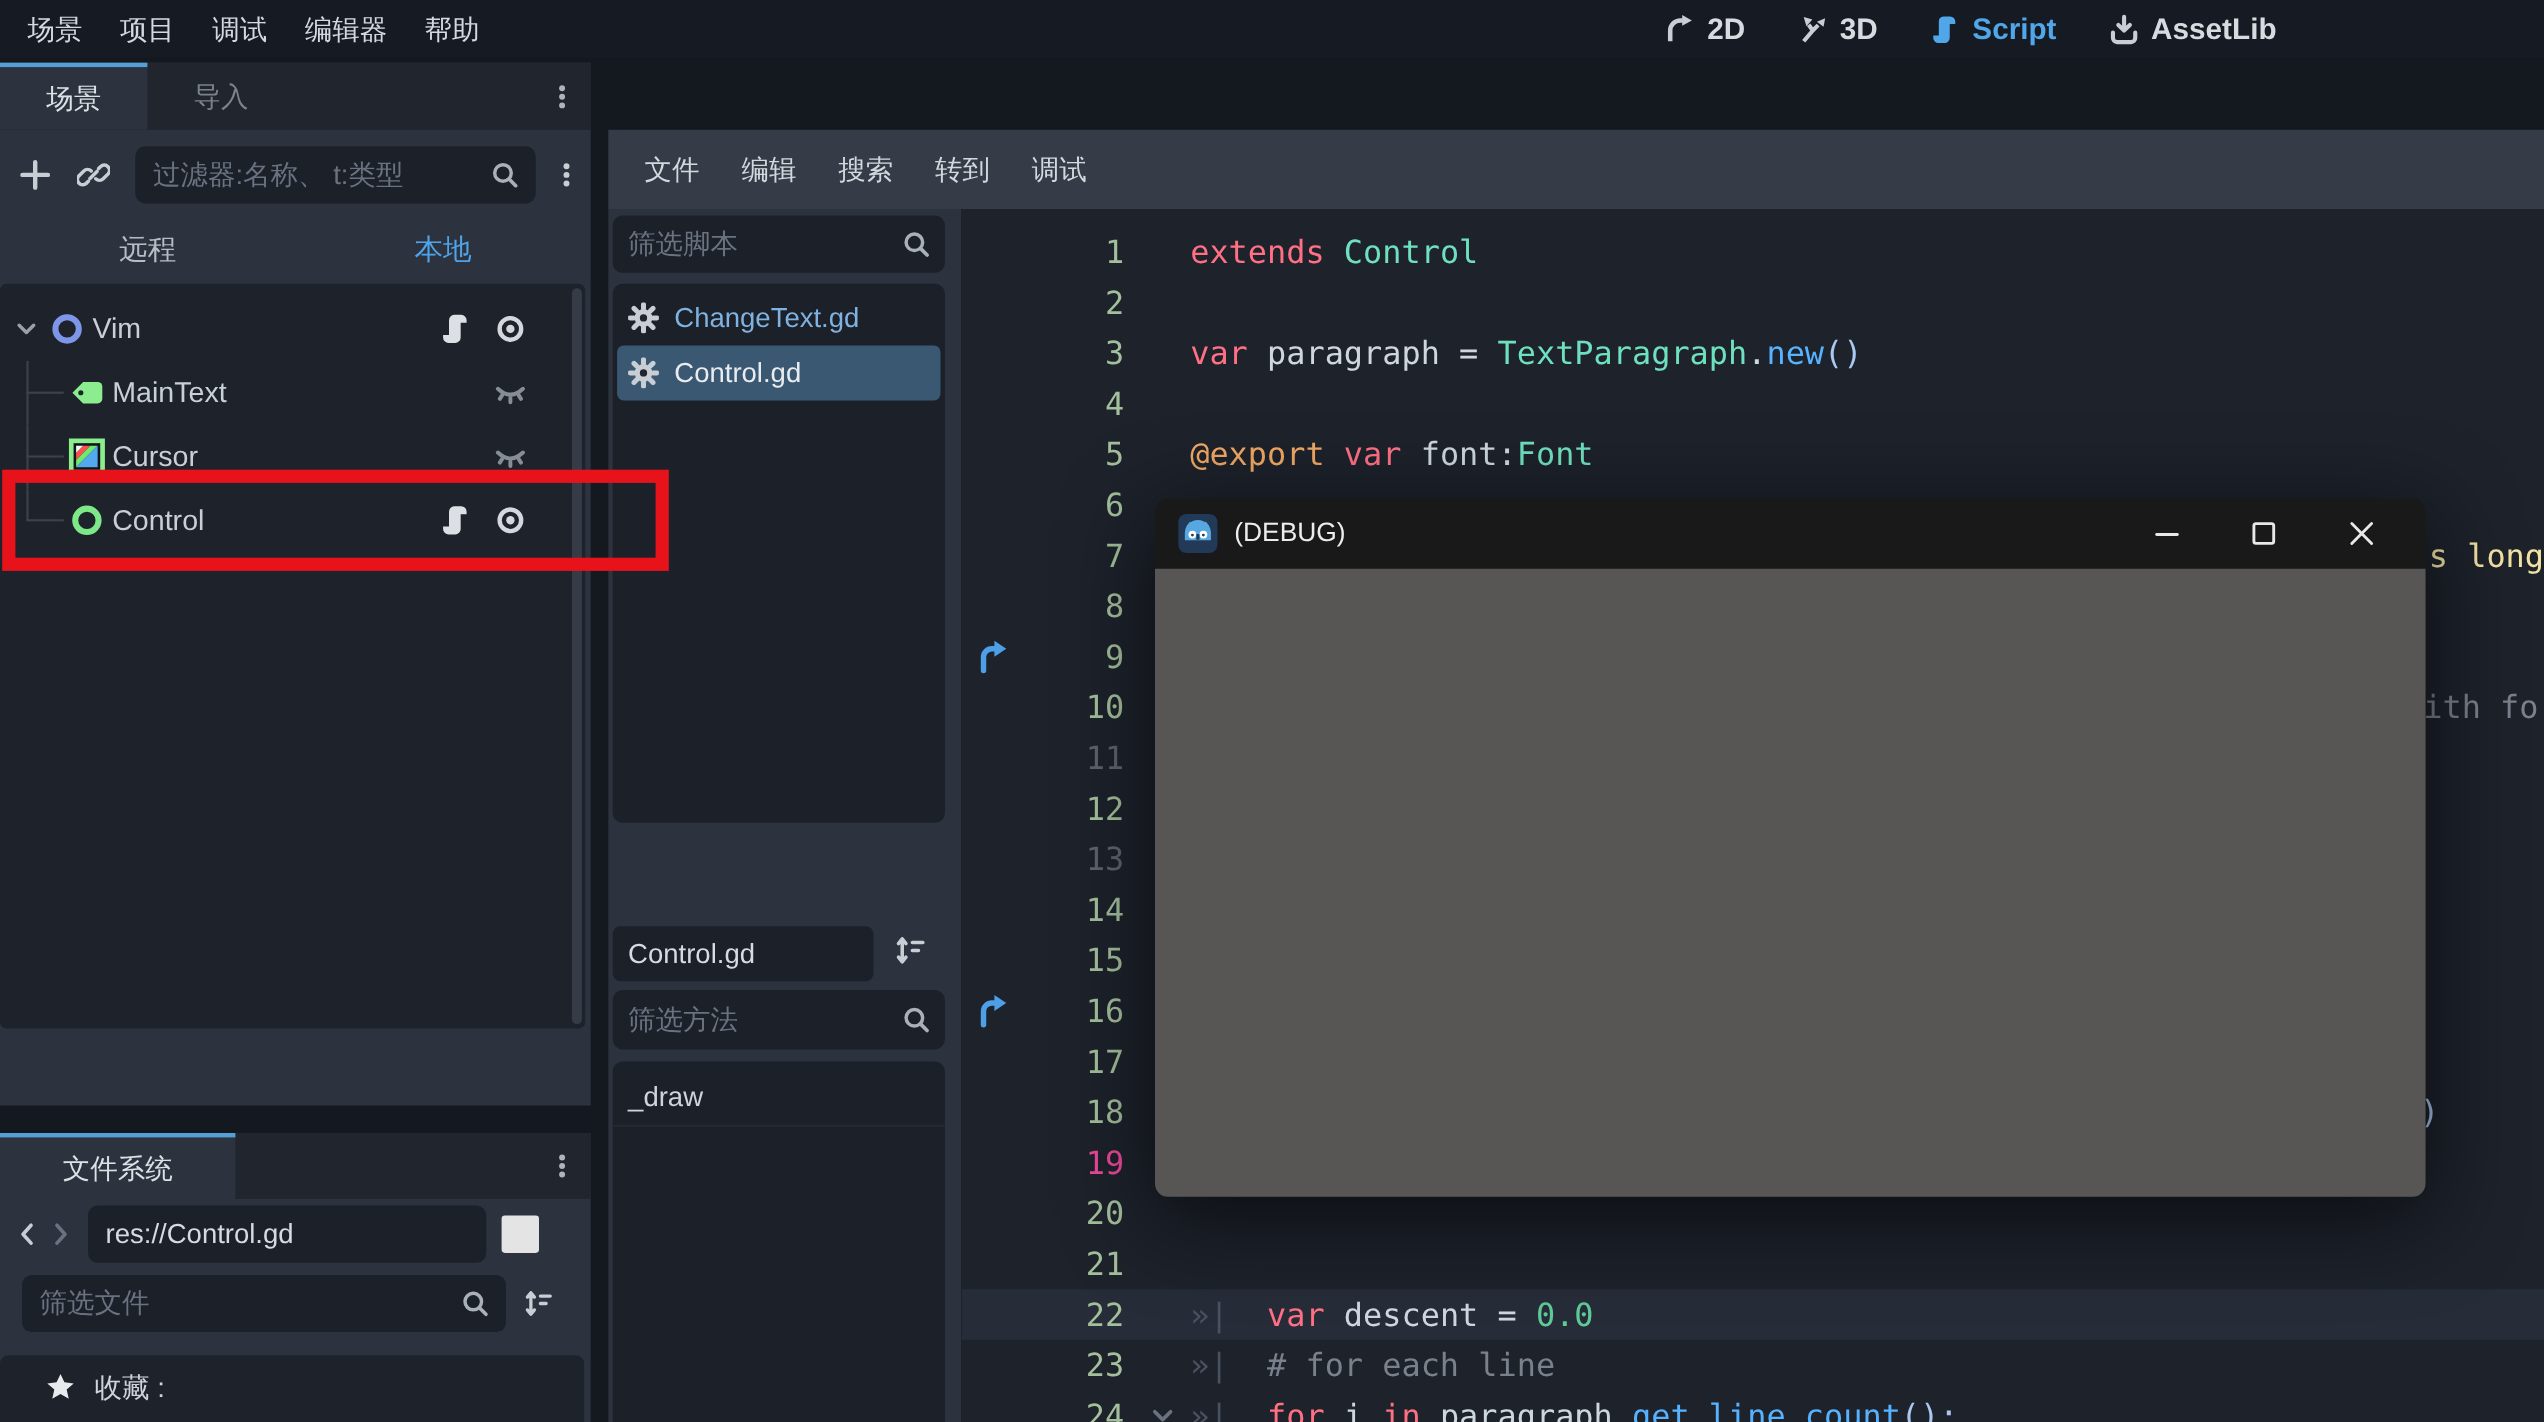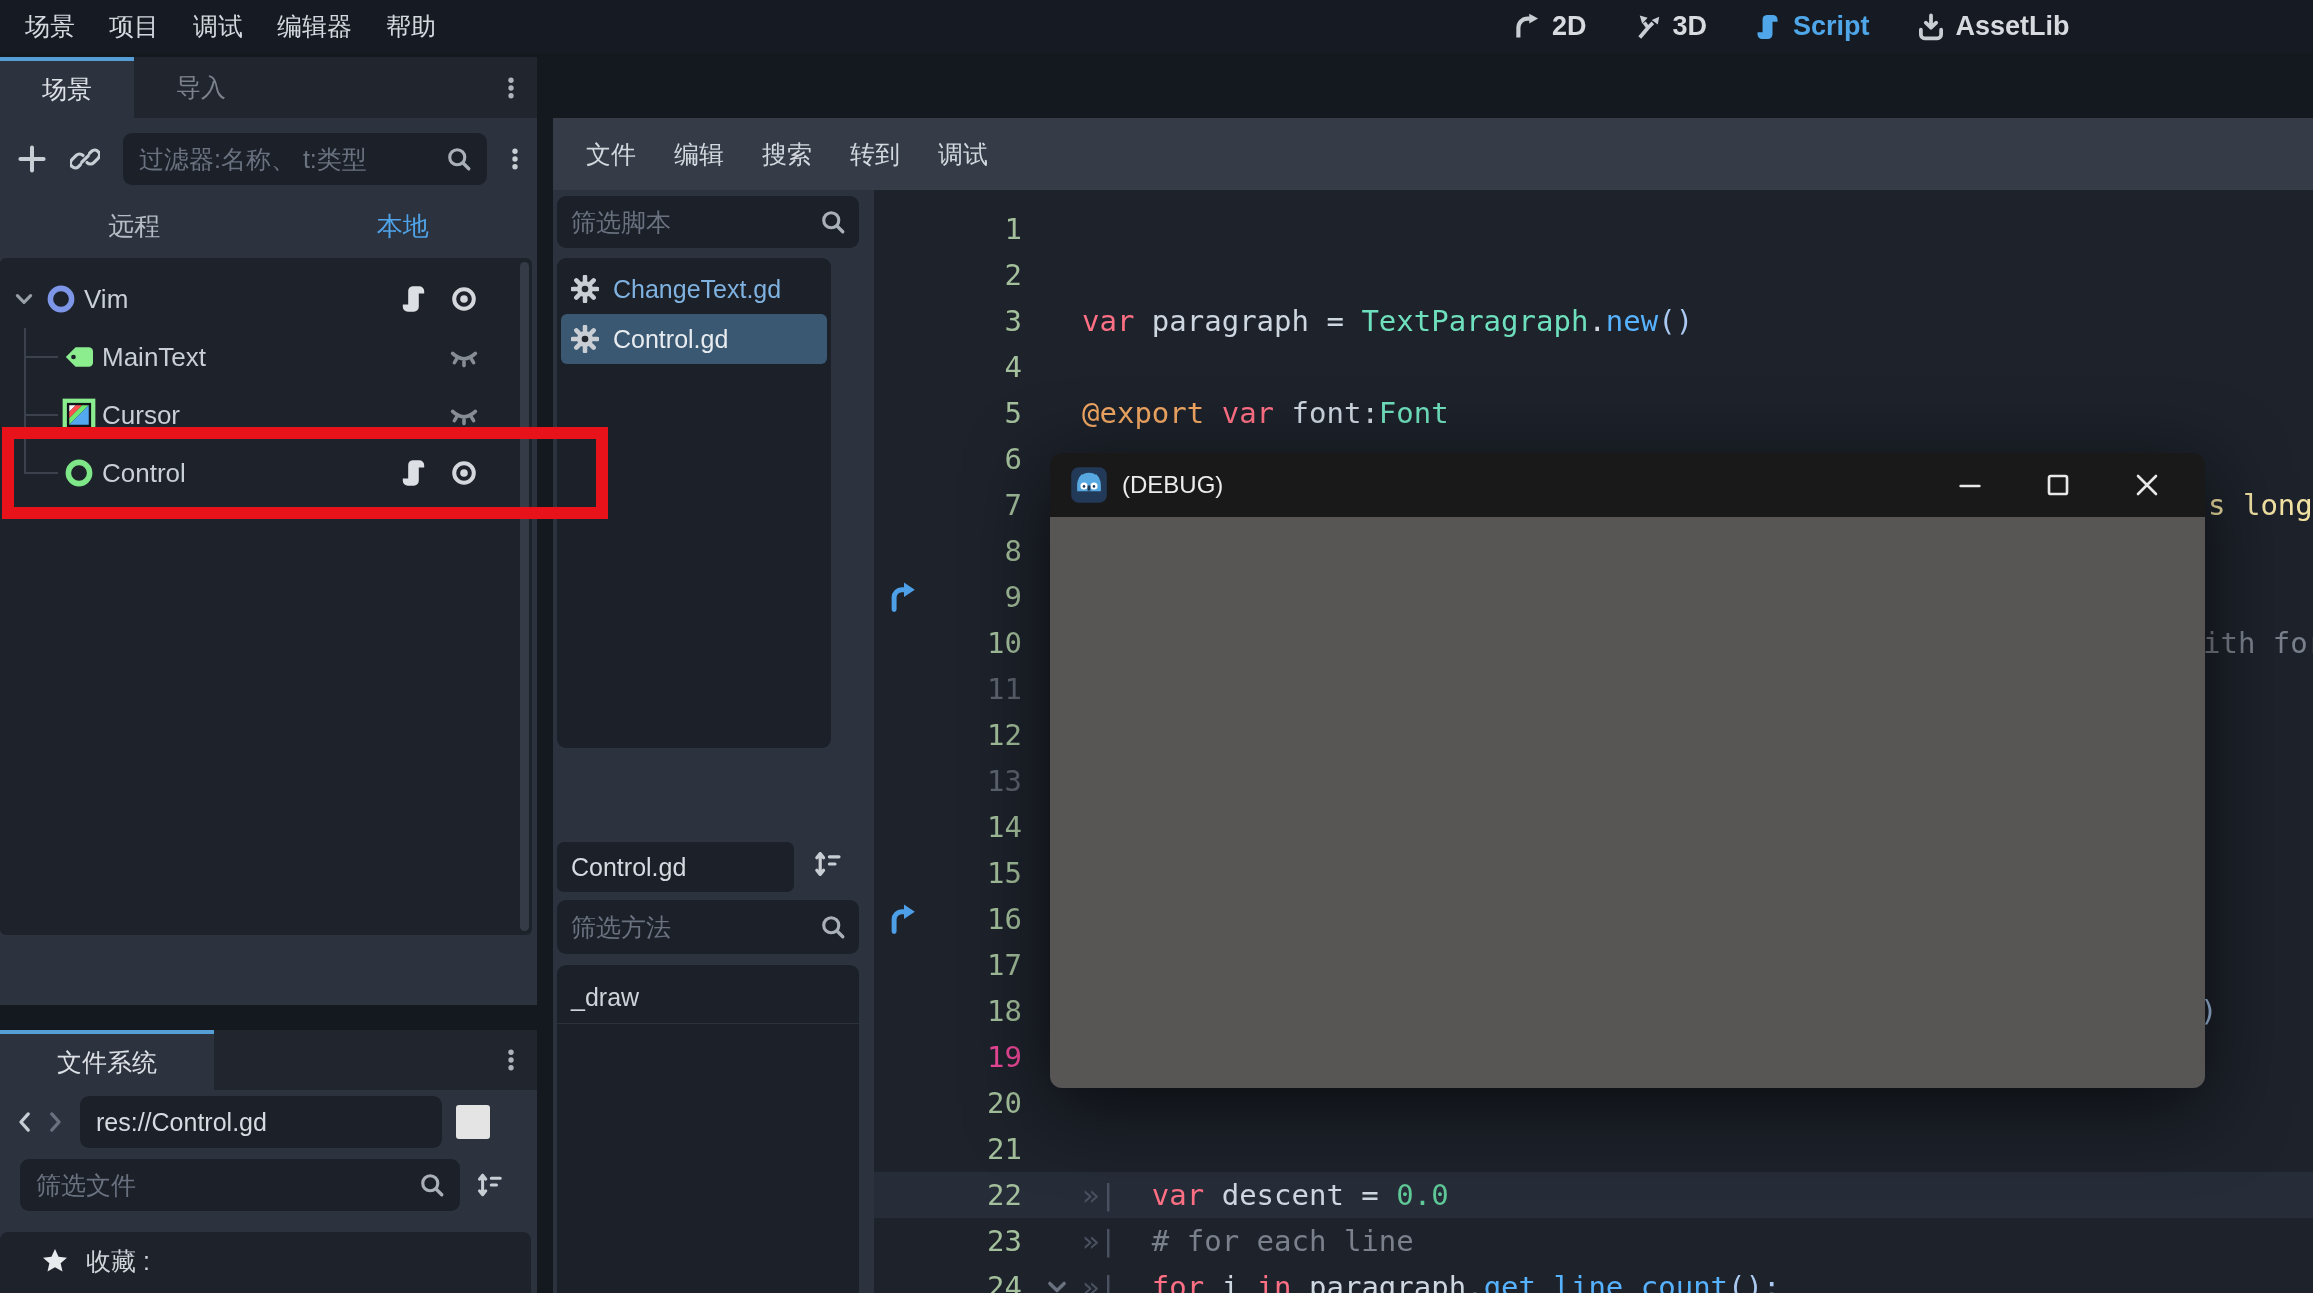--- a/index.html
+++ b/index.html
@@ -65,21 +65,21 @@
   #menu-band{position:absolute;left:553px;top:118px;width:1760px;height:72px;background:#353b47;display:flex;align-items:center;padding-left:14px;box-sizing:border-box;}
   .emenu{font-size:25px;color:#d3d8de;padding:6px 19px;}
   
   #script-list{position:absolute;left:553px;top:190px;width:321px;height:1103px;background:#2c323e;}
   .panel-inset{position:absolute;background:#1b2029;border-radius:9px;}
   #scripts-filter{left:4px;top:6px;width:302px;height:52px;}
   #scripts-filter input,#methods-filter input{width:100%;height:100%;background:transparent;border:none;outline:none;
       color:#d4d9df;font-size:25px;padding:0 52px 0 14px;box-sizing:border-box;font-family:inherit;}
   #scripts-filter input::placeholder,#methods-filter input::placeholder{color:#6a7280;}
   .inset-mag{position:absolute;right:12px;top:50%;transform:translateY(-50%);color:#aab0b8;}
-  #scripts-box{left:4px;top:68px;width:274px;height:490px;padding-top:6px;box-sizing:border-box;}
+  #scripts-box{left:4px;top:68px;width:302px;height:490px;padding-top:6px;box-sizing:border-box;}
   .script-item{position:relative;height:50px;display:flex;align-items:center;margin:0 4px;border-radius:6px;}
   .script-item .gear{margin-left:10px;}
   .script-item .sname{margin-left:14px;font-size:25px;}
   .script-item.sel{background:#3b5872;}
   #cur-script{left:4px;top:652px;width:237px;height:50px;display:flex;align-items:center;border-radius:7px;}
   #cur-script span{margin-left:14px;font-size:25px;color:#d6dbe1;}
   #cs-sort{position:absolute;left:258px;top:658px;color:#c9ced5;}
   #methods-filter{left:4px;top:710px;width:302px;height:54px;}
   #methods-box{left:4px;top:775px;width:302px;bottom:0;border-radius:9px 9px 0 0;padding-top:6px;box-sizing:border-box;}
   .method-item{height:52px;display:flex;align-items:center;padding-left:14px;font-size:25px;color:#cfd4da;border-bottom:1px solid #2b313b;}
@@ -418,21 +418,21 @@
         </span>
     </div>
     <div class="panel-inset" id="methods-box">
         <div class="method-item">_draw</div>
       </div>
   </div>
 
   <div id="code">
     <div id="hl-band"></div>
     <div id="code-lines">
-        <div class="code-line" style="top: 16px;"><span class="ln" style="color: rgb(163, 191, 155);">1</span></div>
+        <div class="code-line" style="top: 16px;"><span class="ln" style="color: rgb(163, 191, 155);">1</span><span class="ctext"><span style="color: rgb(255, 112, 133);">extends</span><span style="color: rgb(206, 214, 224);"> </span><span style="color: rgb(111, 224, 189);">Control</span></span></div>
         <div class="code-line" style="top: 62px;"><span class="ln" style="color: rgb(163, 191, 155);">2</span><span class="ctext"></span></div>
         <div class="code-line" style="top: 108px;"><span class="ln" style="color: rgb(163, 191, 155);">3</span><span class="ctext"><span style="color: rgb(255, 112, 133);">var</span><span style="color: rgb(206, 214, 224);"> </span><span style="color: rgb(206, 214, 224);">paragraph</span><span style="color: rgb(206, 214, 224);"> = </span><span style="color: rgb(111, 224, 189);">TextParagraph</span><span style="color: rgb(206, 214, 224);">.</span><span style="color: rgb(87, 179, 255);">new</span><span style="color: rgb(170, 200, 240);">()</span></span></div>
         <div class="code-line" style="top: 154px;"><span class="ln" style="color: rgb(163, 191, 155);">4</span><span class="ctext"></span></div>
         <div class="code-line" style="top: 200px;"><span class="ln" style="color: rgb(163, 191, 155);">5</span><span class="ctext"><span style="color: rgb(240, 167, 99);">@export</span><span style="color: rgb(206, 214, 224);"> </span><span style="color: rgb(255, 112, 133);">var</span><span style="color: rgb(206, 214, 224);"> </span><span style="color: rgb(206, 214, 224);">font</span><span style="color: rgb(206, 214, 224);">:</span><span style="color: rgb(111, 224, 189);">Font</span></span></div>
         <div class="code-line" style="top: 246px;"><span class="ln" style="color: rgb(163, 191, 155);">6</span><span class="ctext"></span></div>
         <div class="code-line" style="top: 292px;"><span class="ln" style="color: rgb(163, 191, 155);">7</span><span class="ctext"></span></div>
         <div class="code-line" style="top: 338px;"><span class="ln" style="color: rgb(163, 191, 155);">8</span><span class="ctext"></span></div>
         <div class="code-line" style="top: 384px;"><span class="wrap-ic"><svg width="36" height="36" viewBox="0 0 16 16">
               <path d="M3.6 13.6V8.2a3.4 3.4 0 0 1 3.4-3.4h1.6" fill="none" stroke="currentColor" stroke-width="2.2" stroke-linecap="round"></path>
               <path d="M8 1.6 12.8 4.8 8 8z" fill="currentColor"></path>

